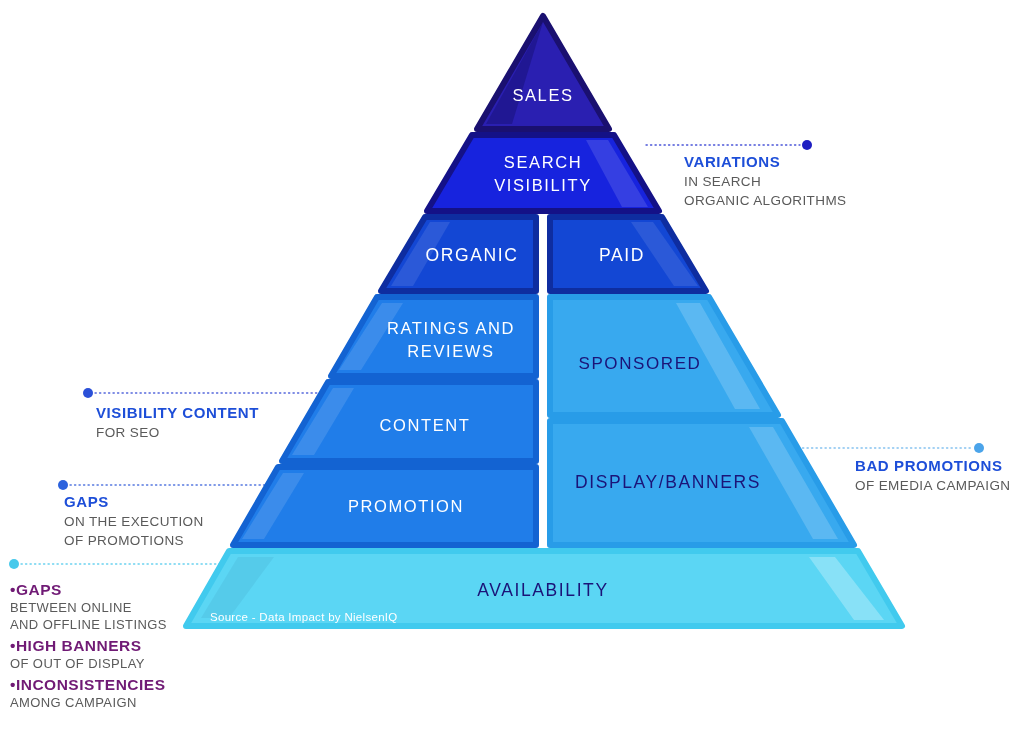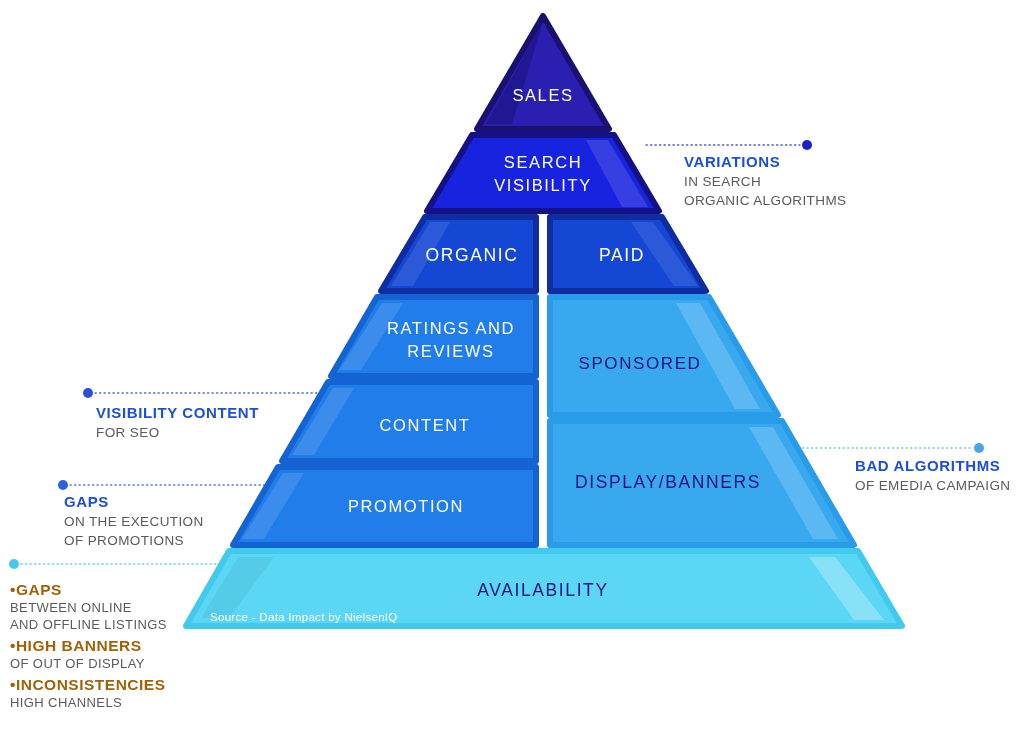--- a/index.html
+++ b/index.html
@@ -24,21 +24,21 @@
   .ann .head {
     font-weight:bold; color:#1d4ed8; font-size:15px;
     letter-spacing:0.6px; line-height:21px; white-space:nowrap;
   }
   .ann .line {
     font-size:13.5px; letter-spacing:0.4px; line-height:19px; white-space:nowrap;
   }
 
   .ba-list { position:absolute; left:10px; top:577px; color:#5a5a5a; }
   .ba-head {
-    font-weight:bold; color:#a16207; font-size:15.5px;
+    font-weight:bold; color:#701a75; font-size:15.5px;
     letter-spacing:0.5px; line-height:19px; margin-top:3px; white-space:nowrap;
   }
   .ba-line { font-size:13px; letter-spacing:0.4px; line-height:17px; white-space:nowrap; }
 </style>
 </head>
 <body>
 
 <div class="stage">
 
   <svg viewBox="0 0 1024 729" width="1024" height="729">
@@ -124,27 +124,27 @@
     <div class="line">FOR SEO</div>
   </div>
 
   <div class="ann" style="left:64px; top:491px;">
     <div class="head">GAPS</div>
     <div class="line">ON THE EXECUTION</div>
     <div class="line">OF PROMOTIONS</div>
   </div>
 
   <div class="ann" style="left:855px; top:455px;">
-    <div class="head">BAD ALGORITHMS</div>
+    <div class="head">BAD PROMOTIONS</div>
     <div class="line">OF EMEDIA CAMPAIGN</div>
   </div>
 
   <div class="ba-list">
     <div class="ba-head">•GAPS</div>
     <div class="ba-line">BETWEEN ONLINE</div>
     <div class="ba-line">AND OFFLINE LISTINGS</div>
     <div class="ba-head">•HIGH BANNERS</div>
     <div class="ba-line">OF OUT OF DISPLAY</div>
     <div class="ba-head">•INCONSISTENCIES</div>
-    <div class="ba-line">HIGH CHANNELS</div>
+    <div class="ba-line">AMONG CAMPAIGN</div>
   </div>
 
 </div>
 
 </body></html>

